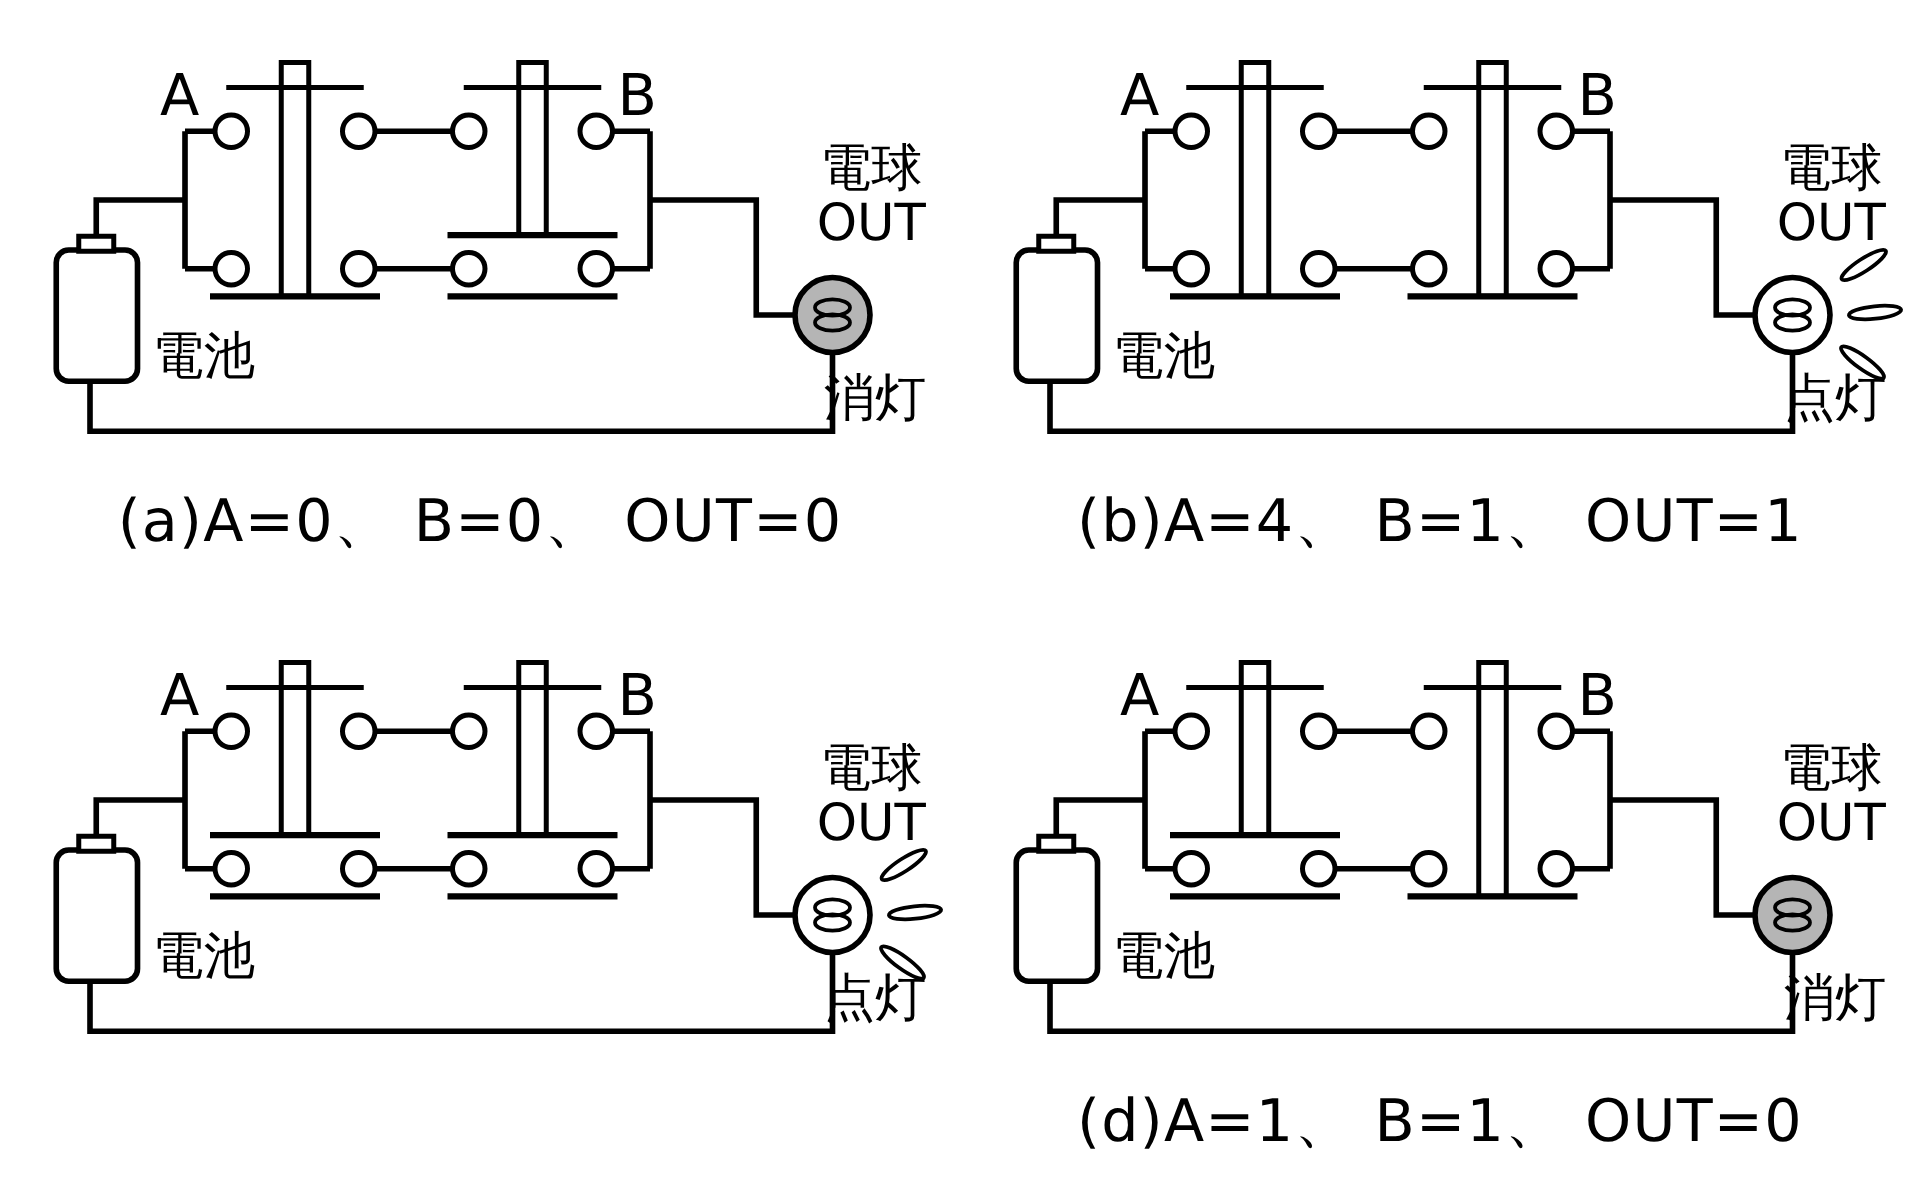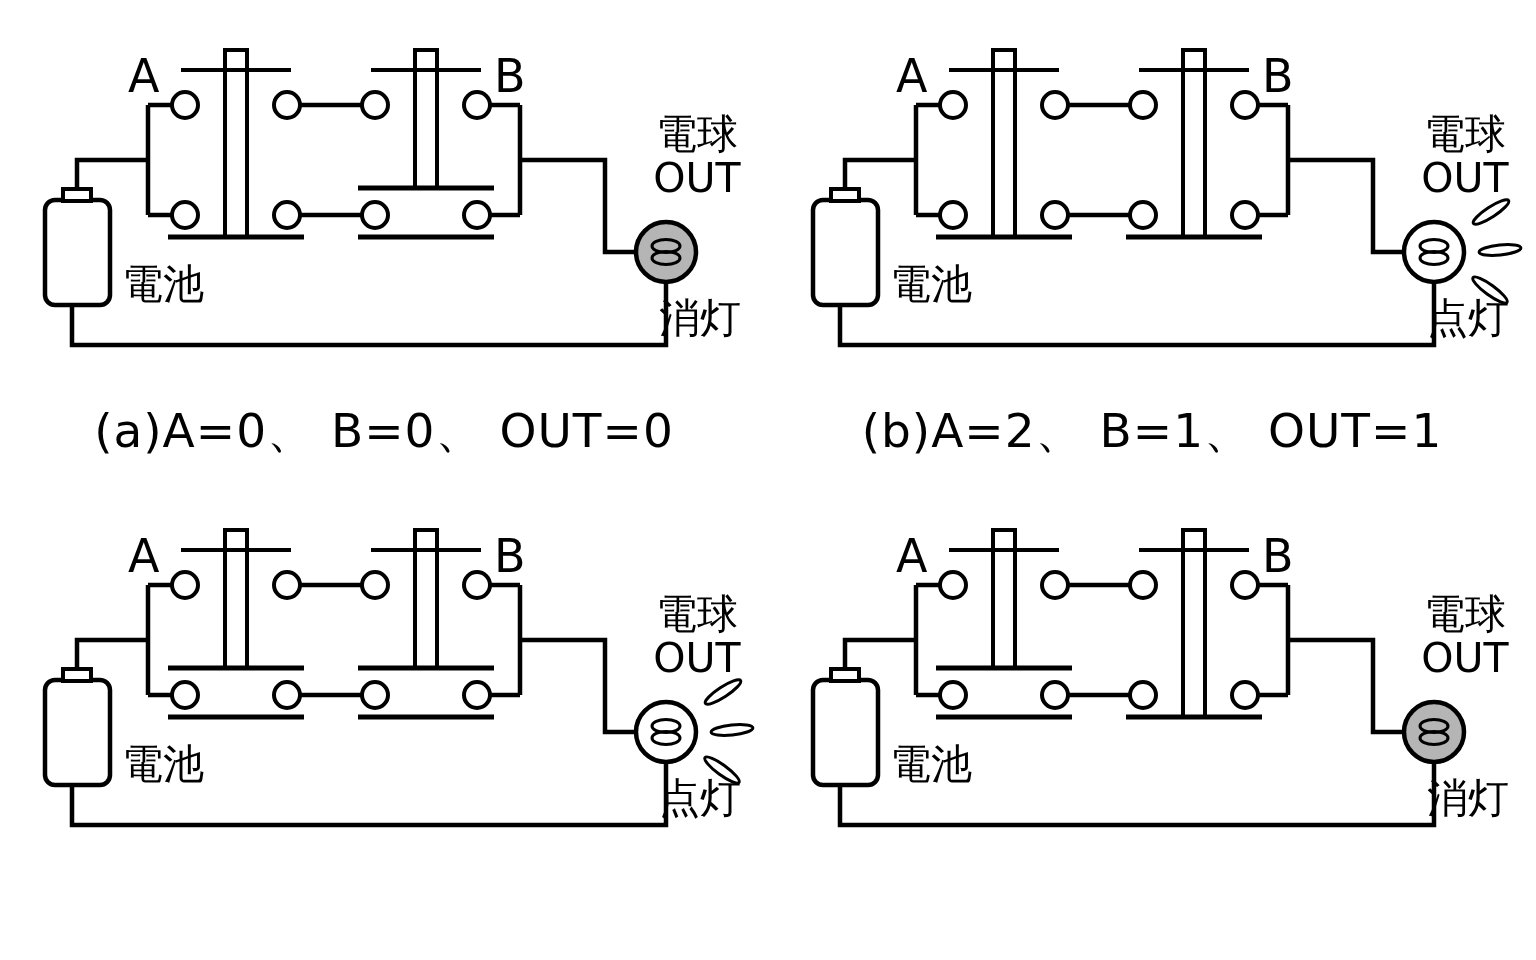--- a/index.html
+++ b/index.html
@@ -1,21 +1,21 @@
 <!DOCTYPE html>
 <html><head>
 <meta charset="utf-8">
 <style>
   *{margin:0;padding:0;box-sizing:border-box;}
   html,body{background:#ffffff;}
   body{width:1536px;height:960px;font-family:"DejaVu Sans","Liberation Sans",sans-serif;overflow:hidden;}
   .grid{display:grid;grid-template-columns:768px 768px;grid-template-rows:480px 480px;width:1536px;height:960px;}
   .panel{display:flex;flex-direction:column;align-items:center;}
   .circuit{width:768px;height:382px;display:block;}
-  .caption{font-size:47px;color:#000;text-align:center;margin-top:18px;letter-spacing:1px;white-space:nowrap;}
+  .caption{font-size:47px;color:#000;text-align:center;margin-top:4px;letter-spacing:1px;white-space:nowrap;}
   svg text{fill:#000;}
   .lbl{font-size:41px;}
   .big{font-size:46px;}
 </style>
 </head>
 <body>
 
 <div class="grid">
 
   <div class="panel">
@@ -80,21 +80,21 @@
           <ellipse cx="732" cy="250" rx="21" ry="5" fill="#fff" stroke="#000000" stroke-width="3" transform="rotate(-6 732 250)"></ellipse>
           <ellipse cx="722" cy="290" rx="21" ry="5" fill="#fff" stroke="#000000" stroke-width="3" transform="rotate(36 722 290)"></ellipse>
         </g>
       <text class="big" x="128" y="92">A</text>
       <text class="big" x="494" y="92">B</text>
       <text class="lbl" x="122" y="298">電池</text>
       <text class="lbl" x="697" y="148" text-anchor="middle">電球</text>
       <text class="lbl" x="697" y="192" text-anchor="middle">OUT</text>
       <text class="lbl" x="700" y="332" text-anchor="middle">点灯</text>
     </svg>
-    <div class="caption">(b)A=2、 B=1、 OUT=1</div>
+    <div class="caption">(b)A=4、 B=1、 OUT=1</div>
   </div>
 
   <div class="panel">
     <svg class="circuit" viewBox="0 0 768 382">
       <g class="drawing">
           <path d="M77 190 L77 160 L148 160 M148 105 L148 215 M148 105 L172 105 M148 215 L172 215 M300 105 L362 105 M300 215 L362 215 M490 105 L520 105 M490 215 L520 215 M520 105 L520 215 M520 160 L605 160 L605 252 L637 252 M666 282 L666 345 L72 345 L72 305" fill="none" stroke="#000000" stroke-width="4.5"></path>
           <rect x="45" y="200" width="65" height="105" rx="10" fill="#fff" stroke="#000000" stroke-width="4.5"></rect>
           <rect x="63" y="189" width="28" height="12" fill="#fff" stroke="#000000" stroke-width="4"></rect>
           <rect x="225" y="50" width="22" height="138" fill="#fff" stroke="#000000" stroke-width="4"></rect>
           <path d="M181 70 L291 70" stroke="#000000" stroke-width="4" fill="none"></path>
@@ -153,15 +153,16 @@
           <ellipse cx="666" cy="246" rx="14" ry="6.5" fill="none" stroke="#000000" stroke-width="3"></ellipse>
           <ellipse cx="666" cy="258" rx="14" ry="6.5" fill="none" stroke="#000000" stroke-width="3"></ellipse>
         </g>
       <text class="big" x="128" y="92">A</text>
       <text class="big" x="494" y="92">B</text>
       <text class="lbl" x="122" y="298">電池</text>
       <text class="lbl" x="697" y="148" text-anchor="middle">電球</text>
       <text class="lbl" x="697" y="192" text-anchor="middle">OUT</text>
       <text class="lbl" x="700" y="332" text-anchor="middle">消灯</text>
     </svg>
+    <div class="caption">(d)A=1、 B=1、 OUT=0</div>
   </div>
 
 </div>
 
 </body></html>

